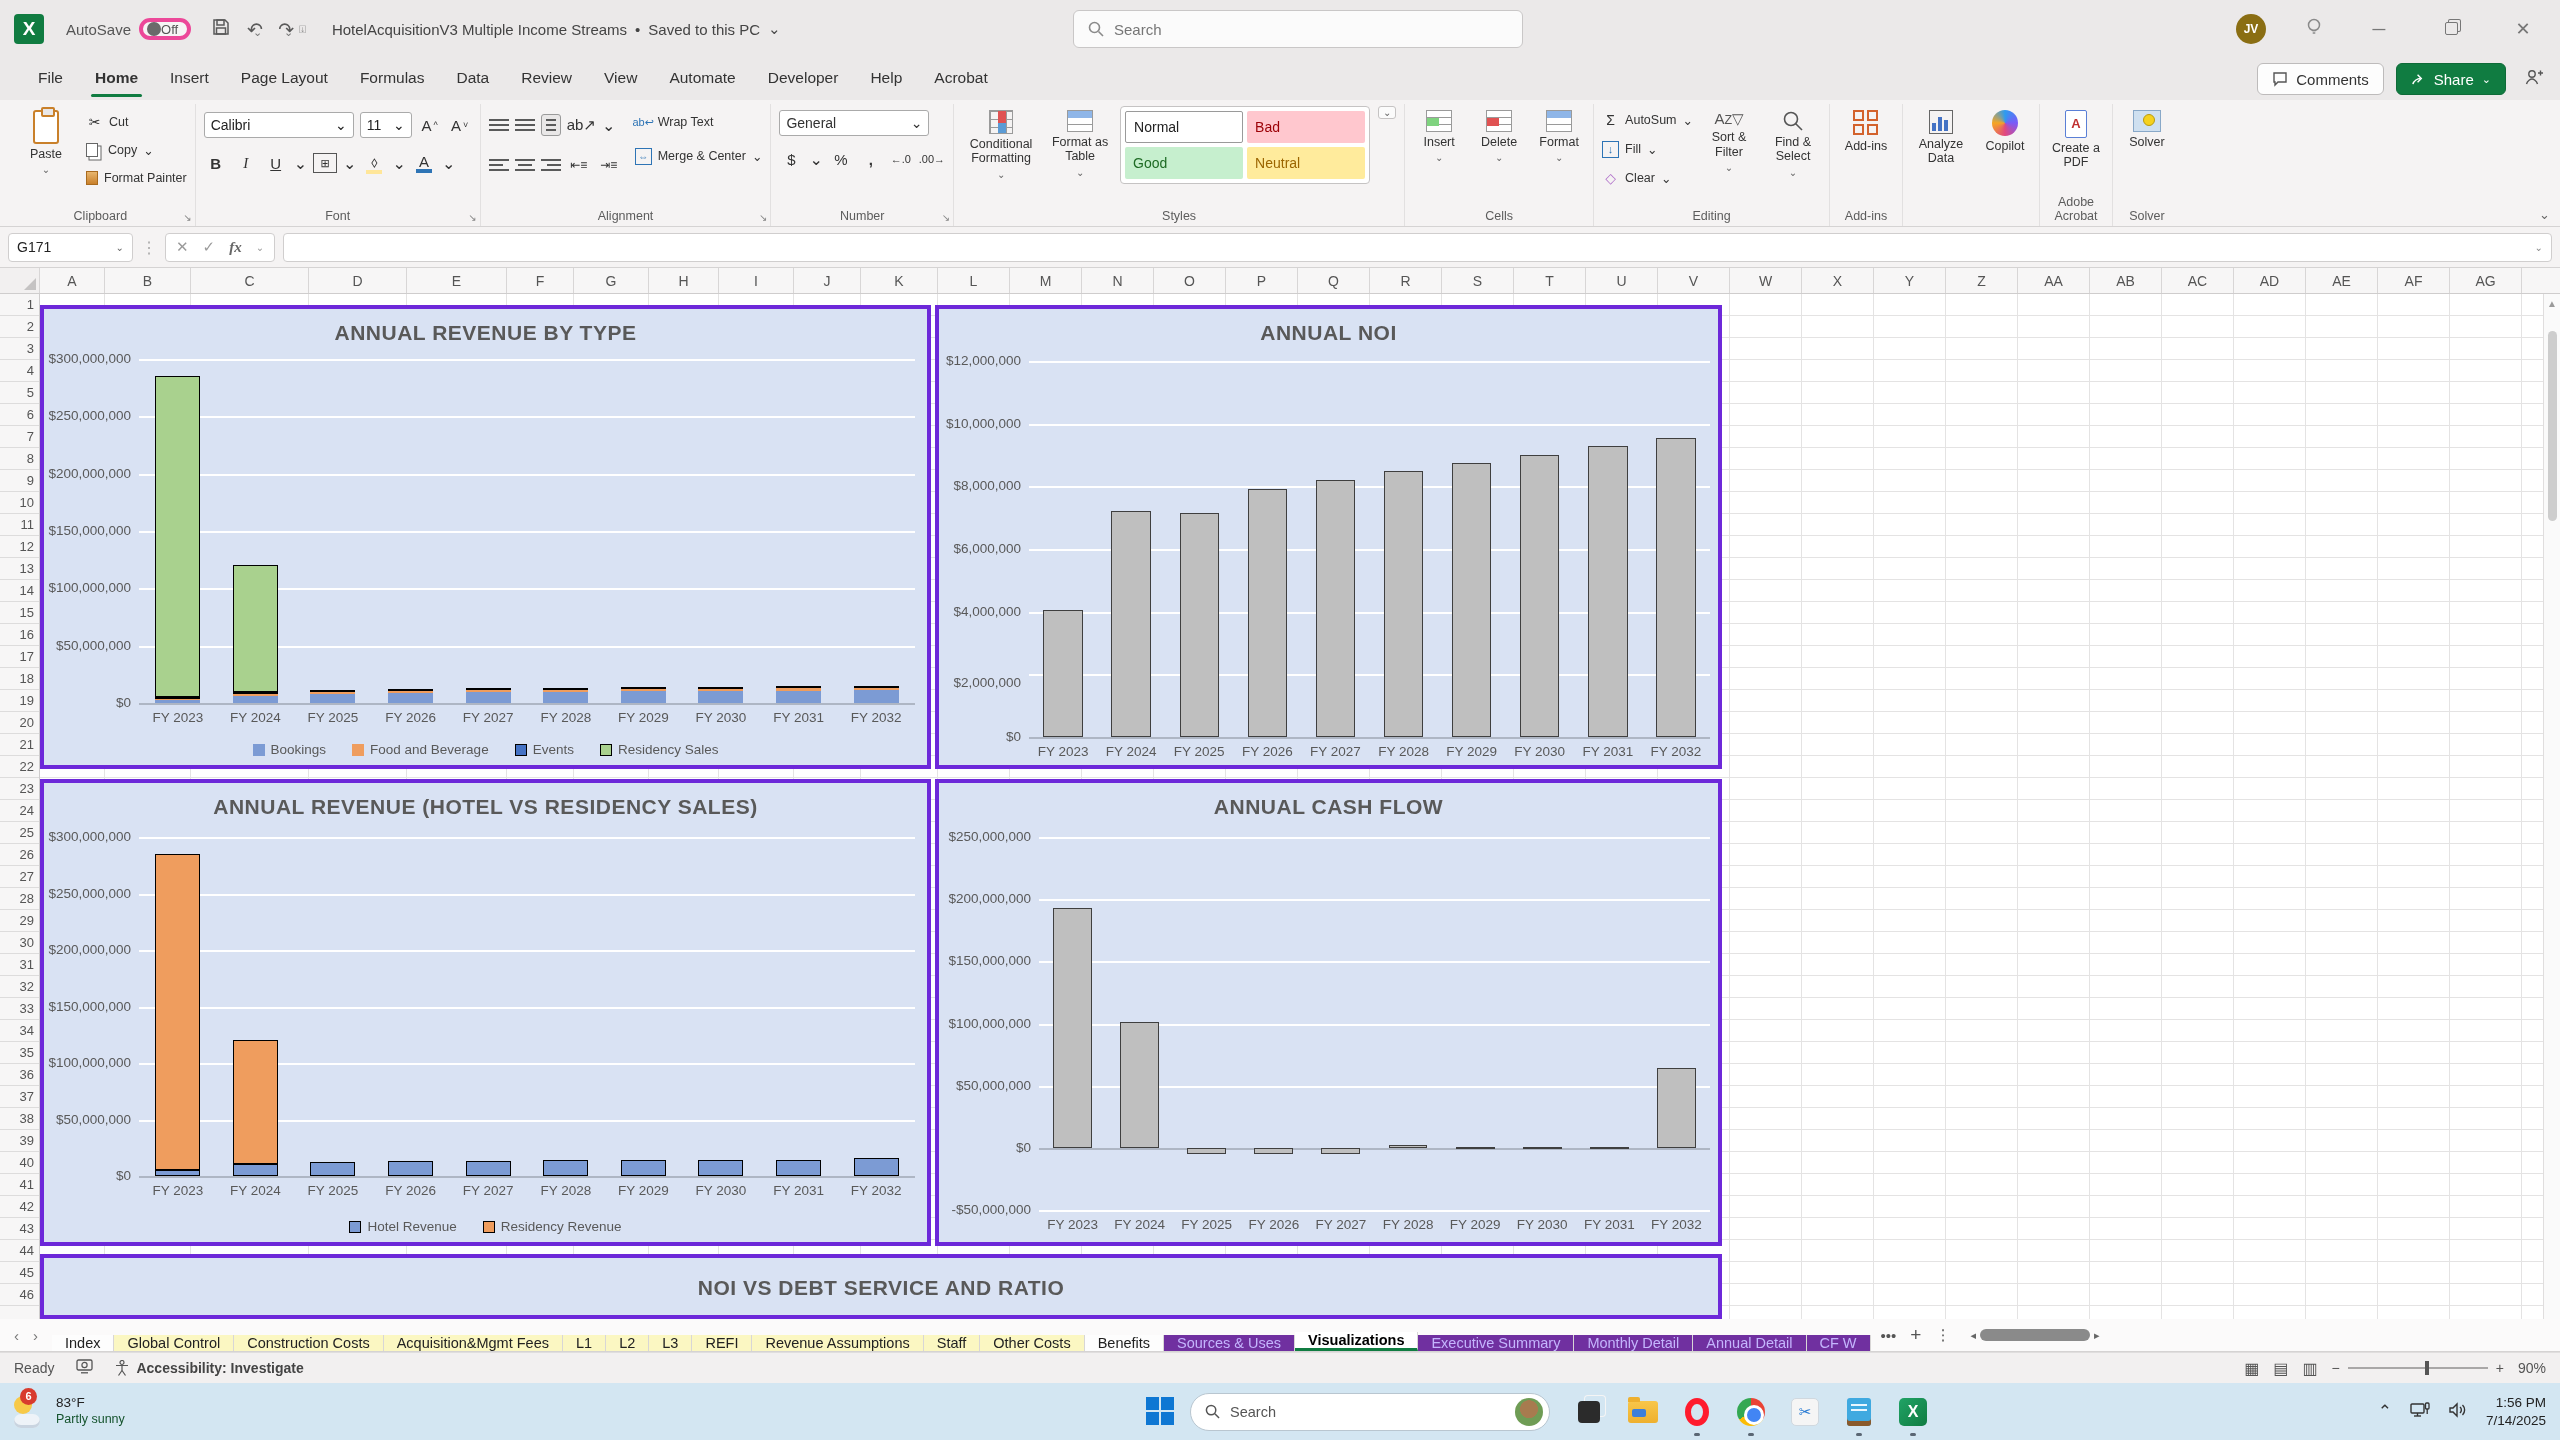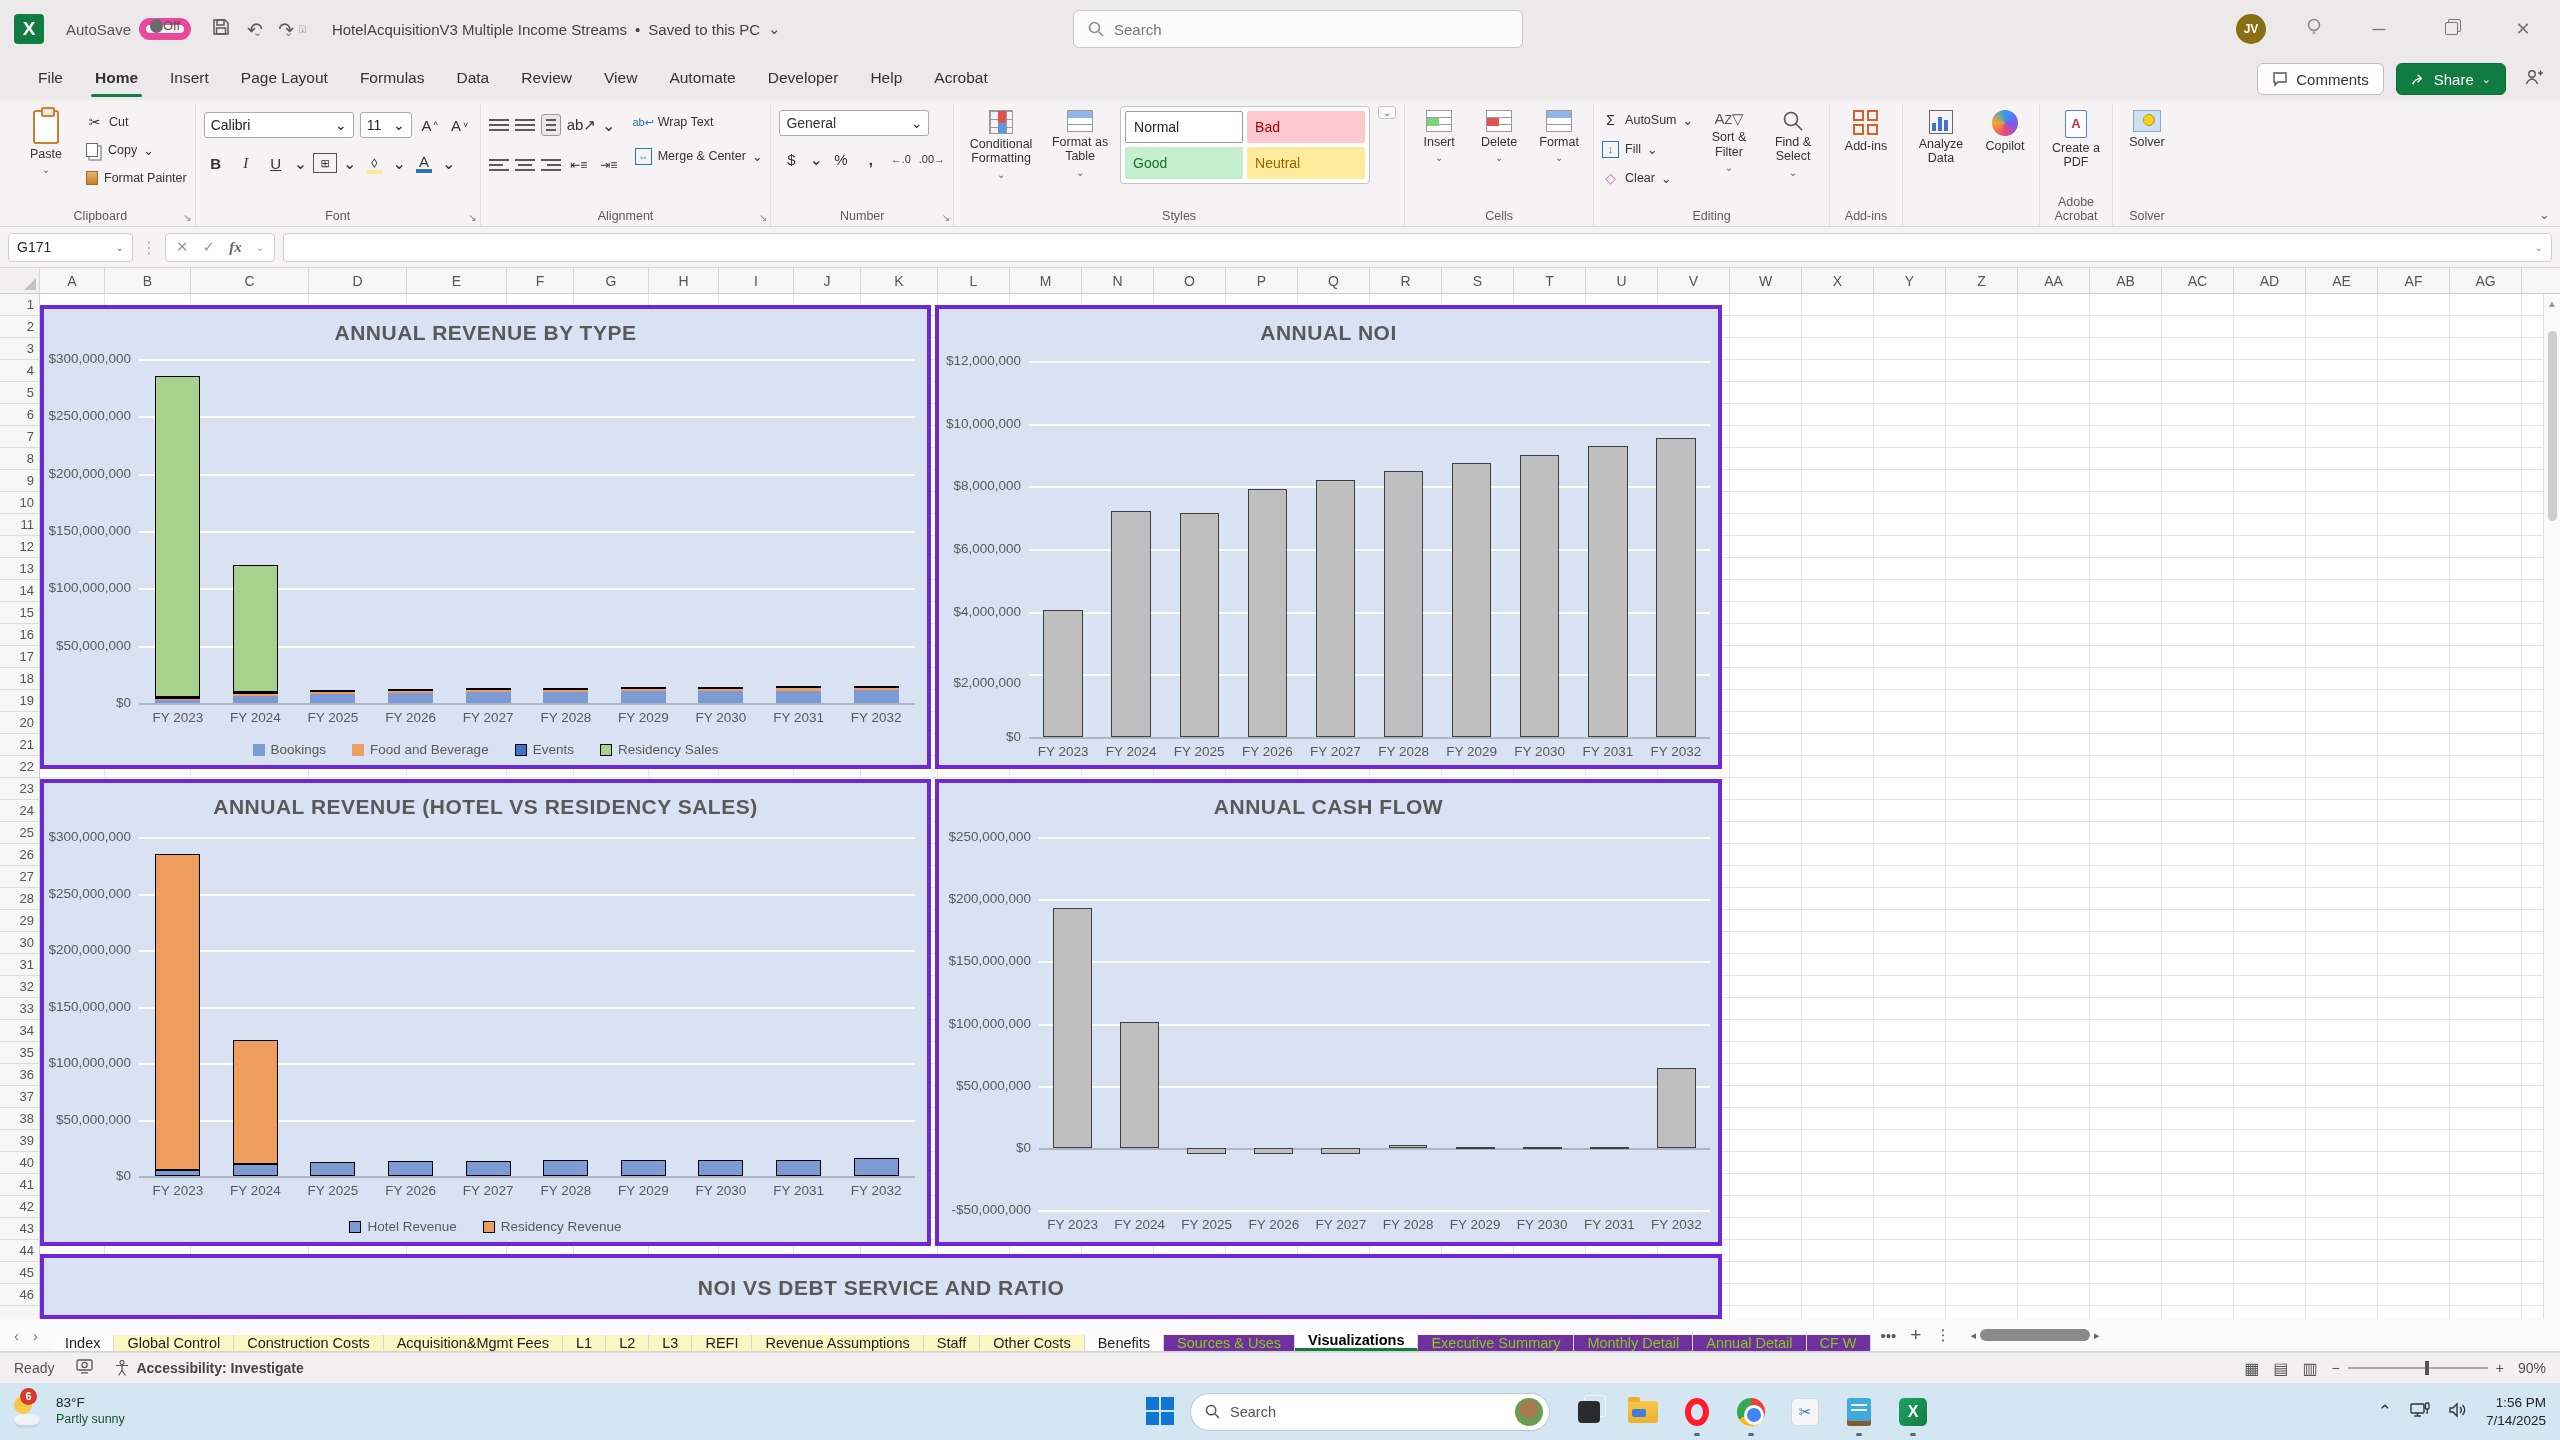--- a/index.html
+++ b/index.html
@@ -4,21 +4,21 @@
 <style>
   * { margin:0; padding:0; box-sizing:border-box; }
   html,body { width:2560px; height:1440px; overflow:hidden; }
   body { font-family:"Liberation Sans", sans-serif; color:#333; background:#fff; }
   #screen { position:relative; width:2560px; height:1440px; background:#f0eeee; }
 
   
   .titlebar { position:relative; height:58px; background:#ebe9e9; display:flex; align-items:center; }
   .xl-logo { width:30px; height:30px; margin-left:14px; background:#107C41; border-radius:4px; color:#fff; font-weight:bold; font-size:19px; display:flex; align-items:center; justify-content:center; }
   .autosave { display:flex; align-items:center; gap:8px; margin-left:22px; color:#555; font-size:15px; }
-  .toggle { width:52px; height:22px; border:7px solid #ec4899; border-radius:11px; display:flex; align-items:flex-end; padding:0 4px; background:#f6f5f5; }
+  .toggle { width:52px; height:22px; border:4px solid #ec4899; border-radius:11px; display:flex; align-items:flex-start; padding:0 4px; background:#f6f5f5; }
   .knob { width:14px; height:14px; border-radius:50%; background:#6a6a6a; }
   .toggle span { font-size:13px; color:#555; }
   .qat { display:flex; align-items:center; gap:16px; margin-left:20px; color:#5a5a5a; font-size:19px; }
   .qat .sm { font-size:11px; color:#777; margin-left:-10px; }
   .doc-title { display:flex; align-items:center; gap:8px; margin-left:26px; font-size:15px; color:#444; }
   .searchbox { position:absolute; left:1073px; top:10px; width:450px; height:38px; background:#fbfbfb; border:1px solid #c9c7c7; border-radius:6px; display:flex; align-items:center; gap:10px; padding:0 14px; color:#767676; font-size:15px; }
   .tb-right { position:absolute; right:0; top:0; height:58px; display:flex; align-items:center; gap:38px; padding-right:20px; }
   .avatar { width:30px; height:30px; border-radius:50%; background:#8a6e13; color:#fff; font-size:12px; font-weight:bold; display:flex; align-items:center; justify-content:center; }
   .winbtn { color:#777; font-size:18px; width:34px; text-align:center; }
   .restore-ic { display:inline-block; width:13px; height:13px; border:1px solid #777; border-radius:2px; box-shadow:3px -3px 0 -1px #ebe9e9, 3px -3px 0 0 #777; }
@@ -115,21 +115,21 @@
   .seg { position:absolute; }
   .legend { position:absolute; left:0; right:0; display:flex; justify-content:center; gap:26px; align-items:center; }
   .leg-item { display:flex; align-items:center; gap:6px; font-size:13.5px; color:#595959; }
   .leg-sq { width:12px; height:12px; display:inline-block; }
 
   
   .sheettabs { height:33px; background:#fbfafa; border-bottom:1px solid #d5d3d3; display:flex; align-items:stretch; font-size:14.5px; position:relative; }
   .tabnav { display:flex; align-items:center; gap:14px; padding:0 14px; color:#777; font-size:15px; }
   .stab { display:flex; align-items:center; padding:0 13px; border-right:1px solid #d8d6d6; color:#222; white-space:nowrap; }
   .stab.yellow { background:#FBF7C2; }
-  .stab.purple { background:#7030A0; color:#84cc16; }
+  .stab.purple { background:#7030A0; color:#c4b5fd; }
   .stab.plain { background:#fdfdfd; }
   .stab.active { background:#fff; font-weight:bold; border-bottom:3px solid #107C41; color:#000; }
   .tab-tools { display:flex; align-items:center; gap:14px; padding:0 10px; color:#555; font-size:15px; }
   .hscroll { display:flex; align-items:center; gap:4px; margin-left:6px; }
   .hthumb { width:110px; height:12px; background:#8a8a8a; border-radius:6px; }
 
   
   .statusbar { height:31px; background:#f2f0f0; border-top:1px solid #e0dede; display:flex; align-items:center; padding:0 14px; font-size:14px; color:#555; gap:22px; }
   .sb-right { margin-left:auto; display:flex; align-items:center; gap:14px; }
   .viewic { font-size:16px; color:#555; }

